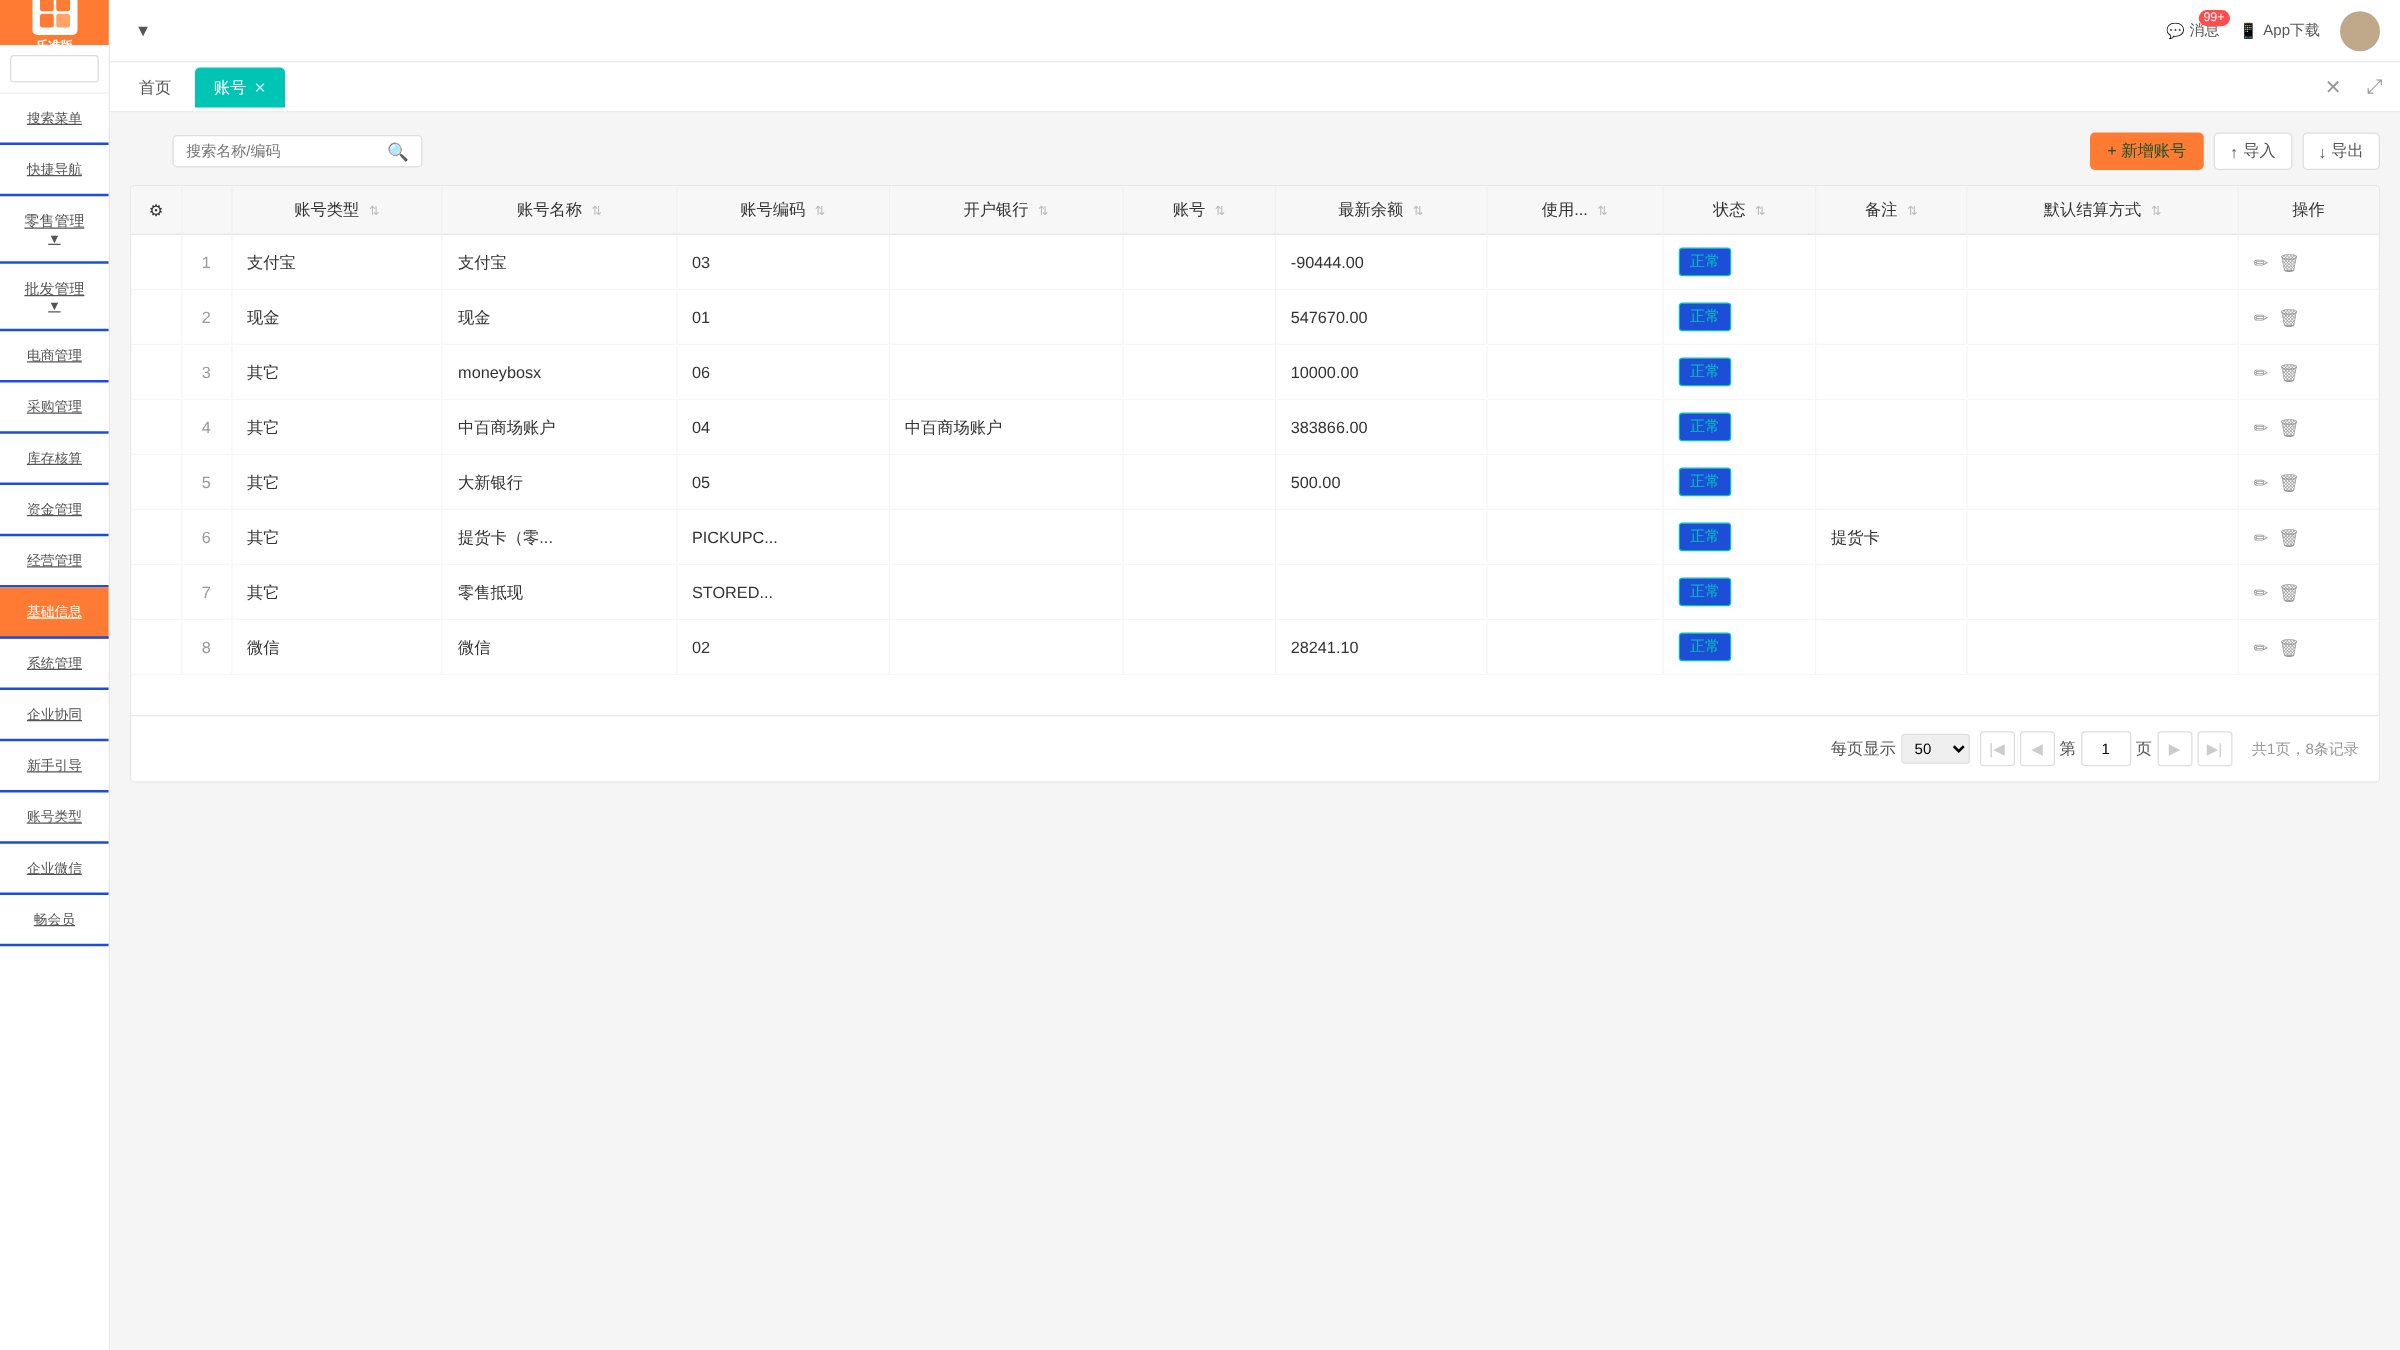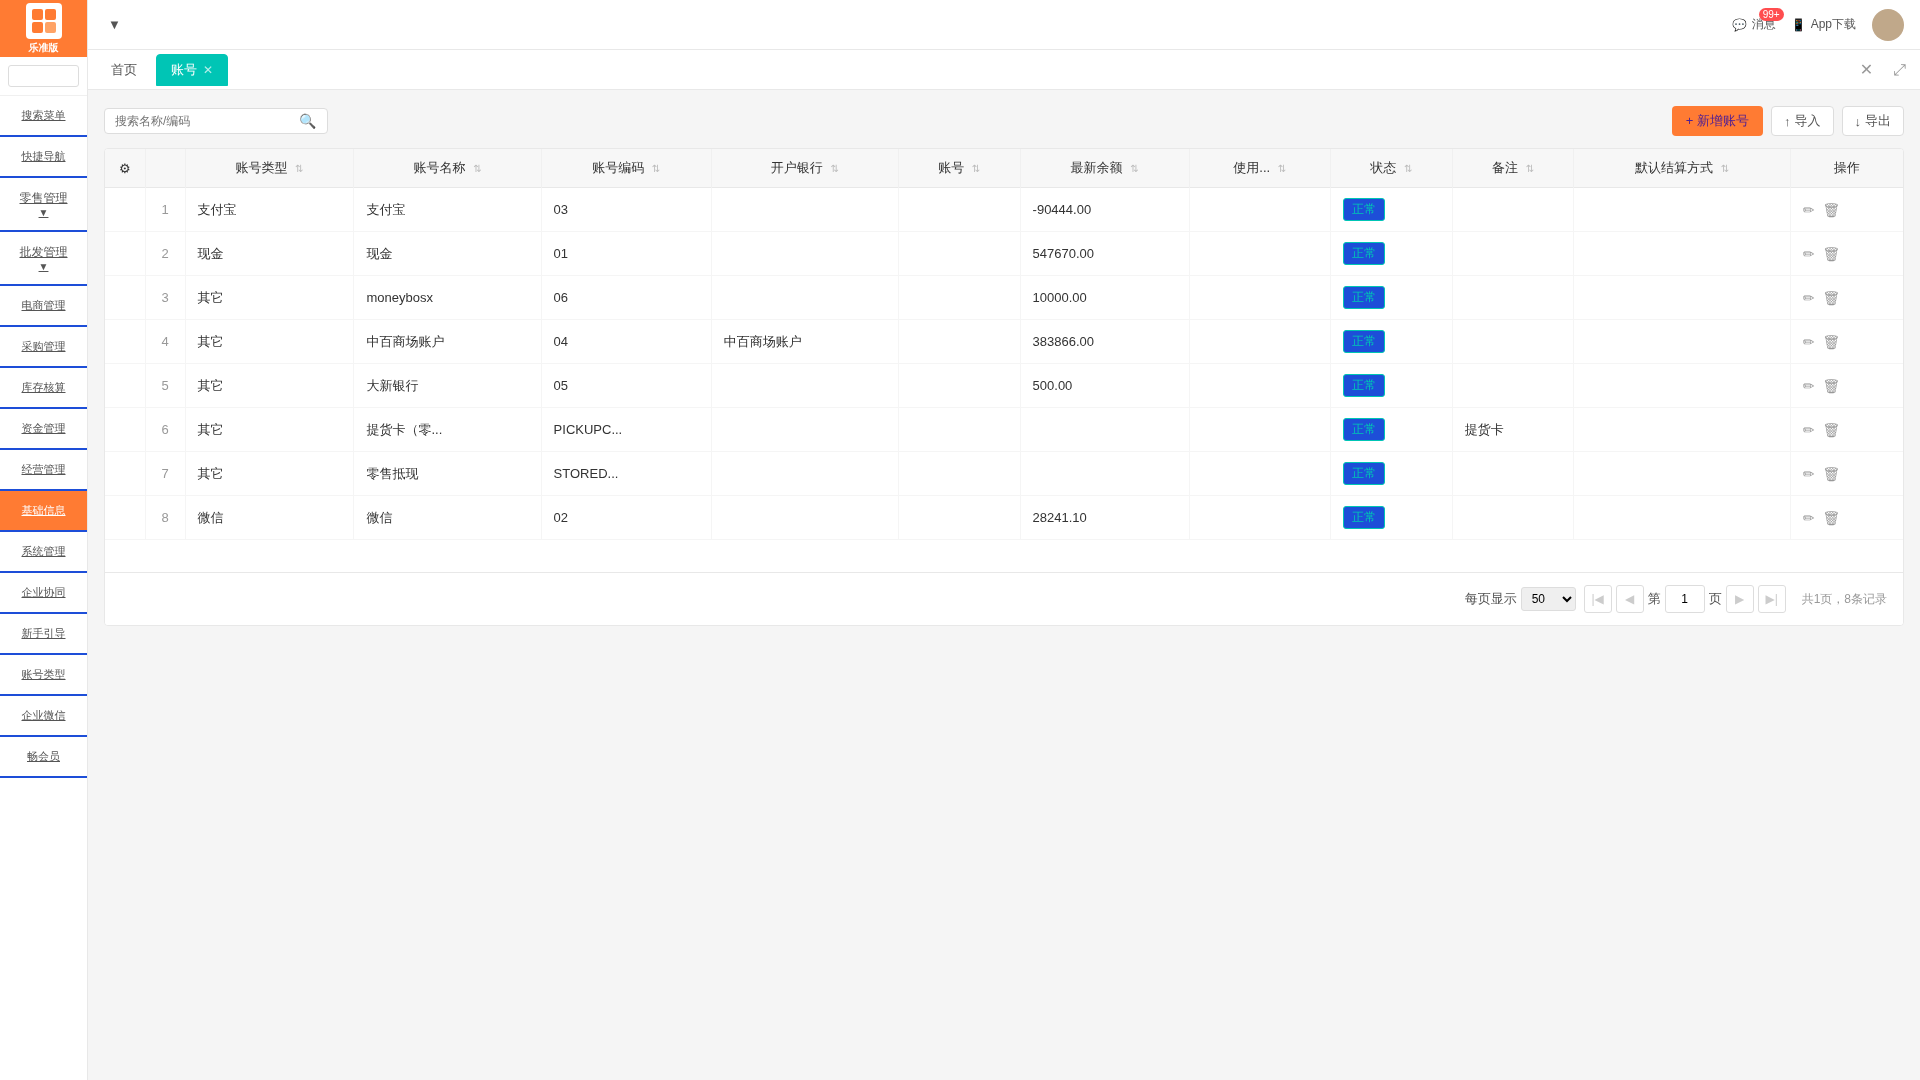--- a/index.html
+++ b/index.html
@@ -8,21 +8,21 @@
     
     .sidebar {
       width: 88px;
       background: #fff;
       display: flex;
       flex-direction: column;
       border-right: 1px solid #e8e8e8;
       flex-shrink: 0;
     }
     .sidebar-logo {
-      height: 57px;
+      height: 36px;
       background: #ff7b33;
       display: flex;
       align-items: center;
       justify-content: center;
       color: #fff;
       font-size: 12px;
       font-weight: bold;
     }
     .sidebar-logo .logo-icon {
       width: 36px;
@@ -152,28 +152,29 @@
       margin-bottom: 12px;
     }
     .toolbar-left { display: flex; align-items: center; gap: 8px; }
     .search-box {
       display: flex;
       align-items: center;
       background: #fff;
       border: 1px solid #ddd;
       border-radius: 4px;
       padding: 4px 10px;
-      width: 224px;
+      width: 200px;
+      margin-left: 34px;
     }
     .search-box input { border: none; outline: none; flex: 1; font-size: 12px; background: transparent; }
     .search-icon { color: #999; font-size: 14px; cursor: pointer; }
     .toolbar-right { display: flex; align-items: center; gap: 8px; }
     .btn-primary {
       background: #ff7b33;
-      color: #4c1d95;
+      color: #14532d;
       border: none;
       border-radius: 4px;
       padding: 6px 14px;
       cursor: pointer;
       font-size: 13px;
       display: flex;
       align-items: center;
       gap: 4px;
     }
     .btn-default {

